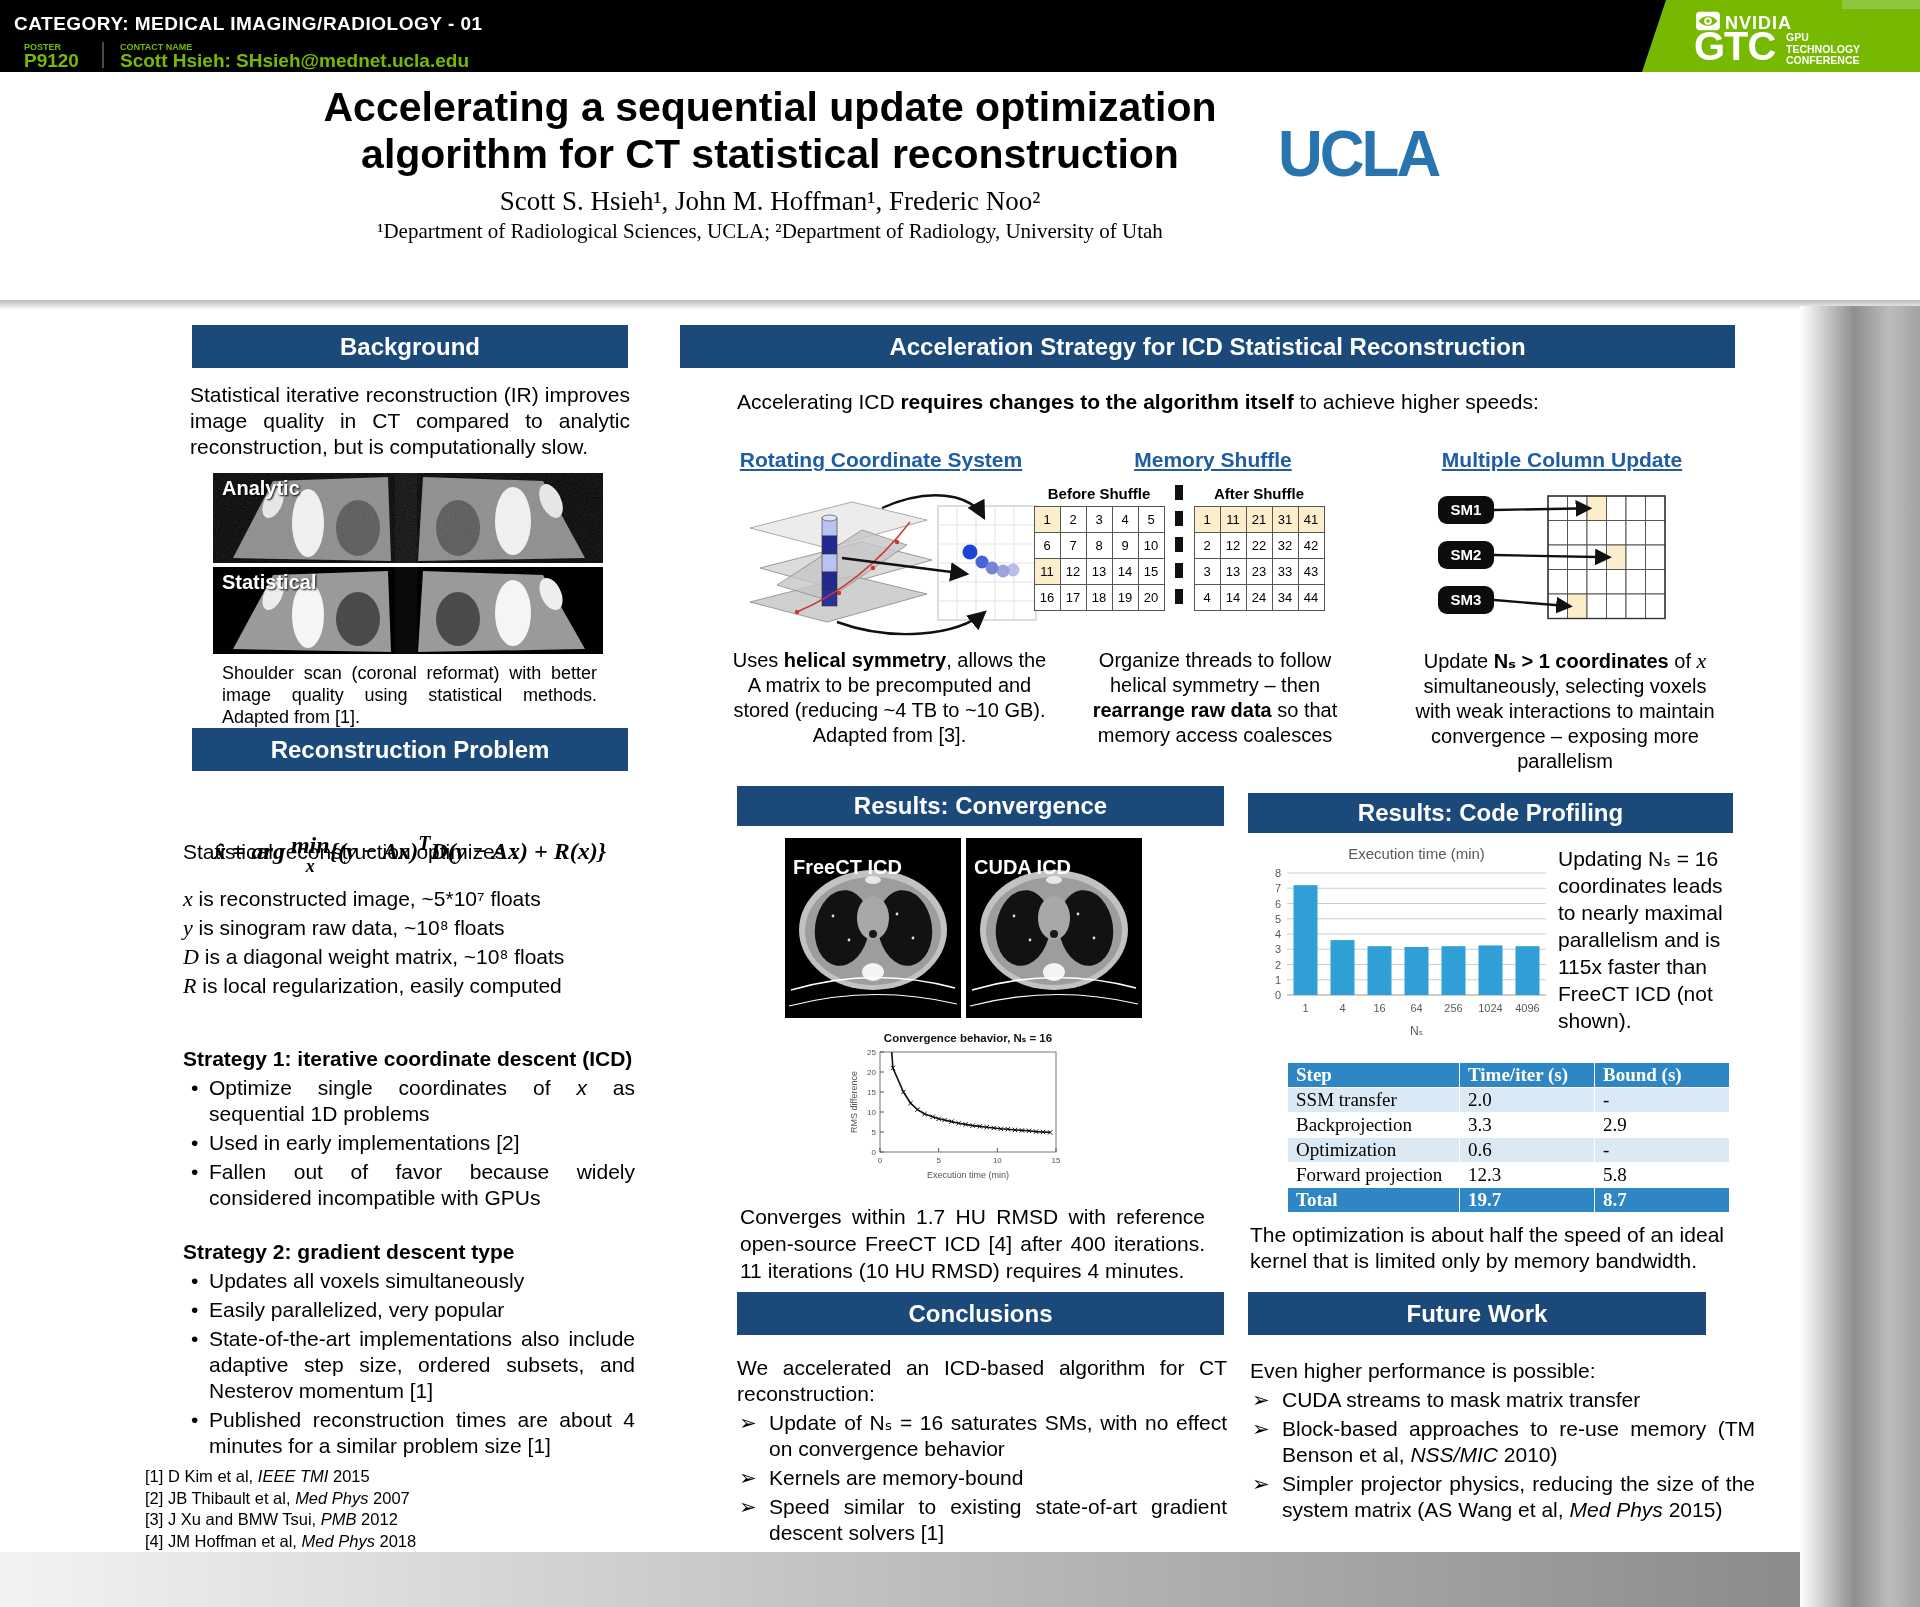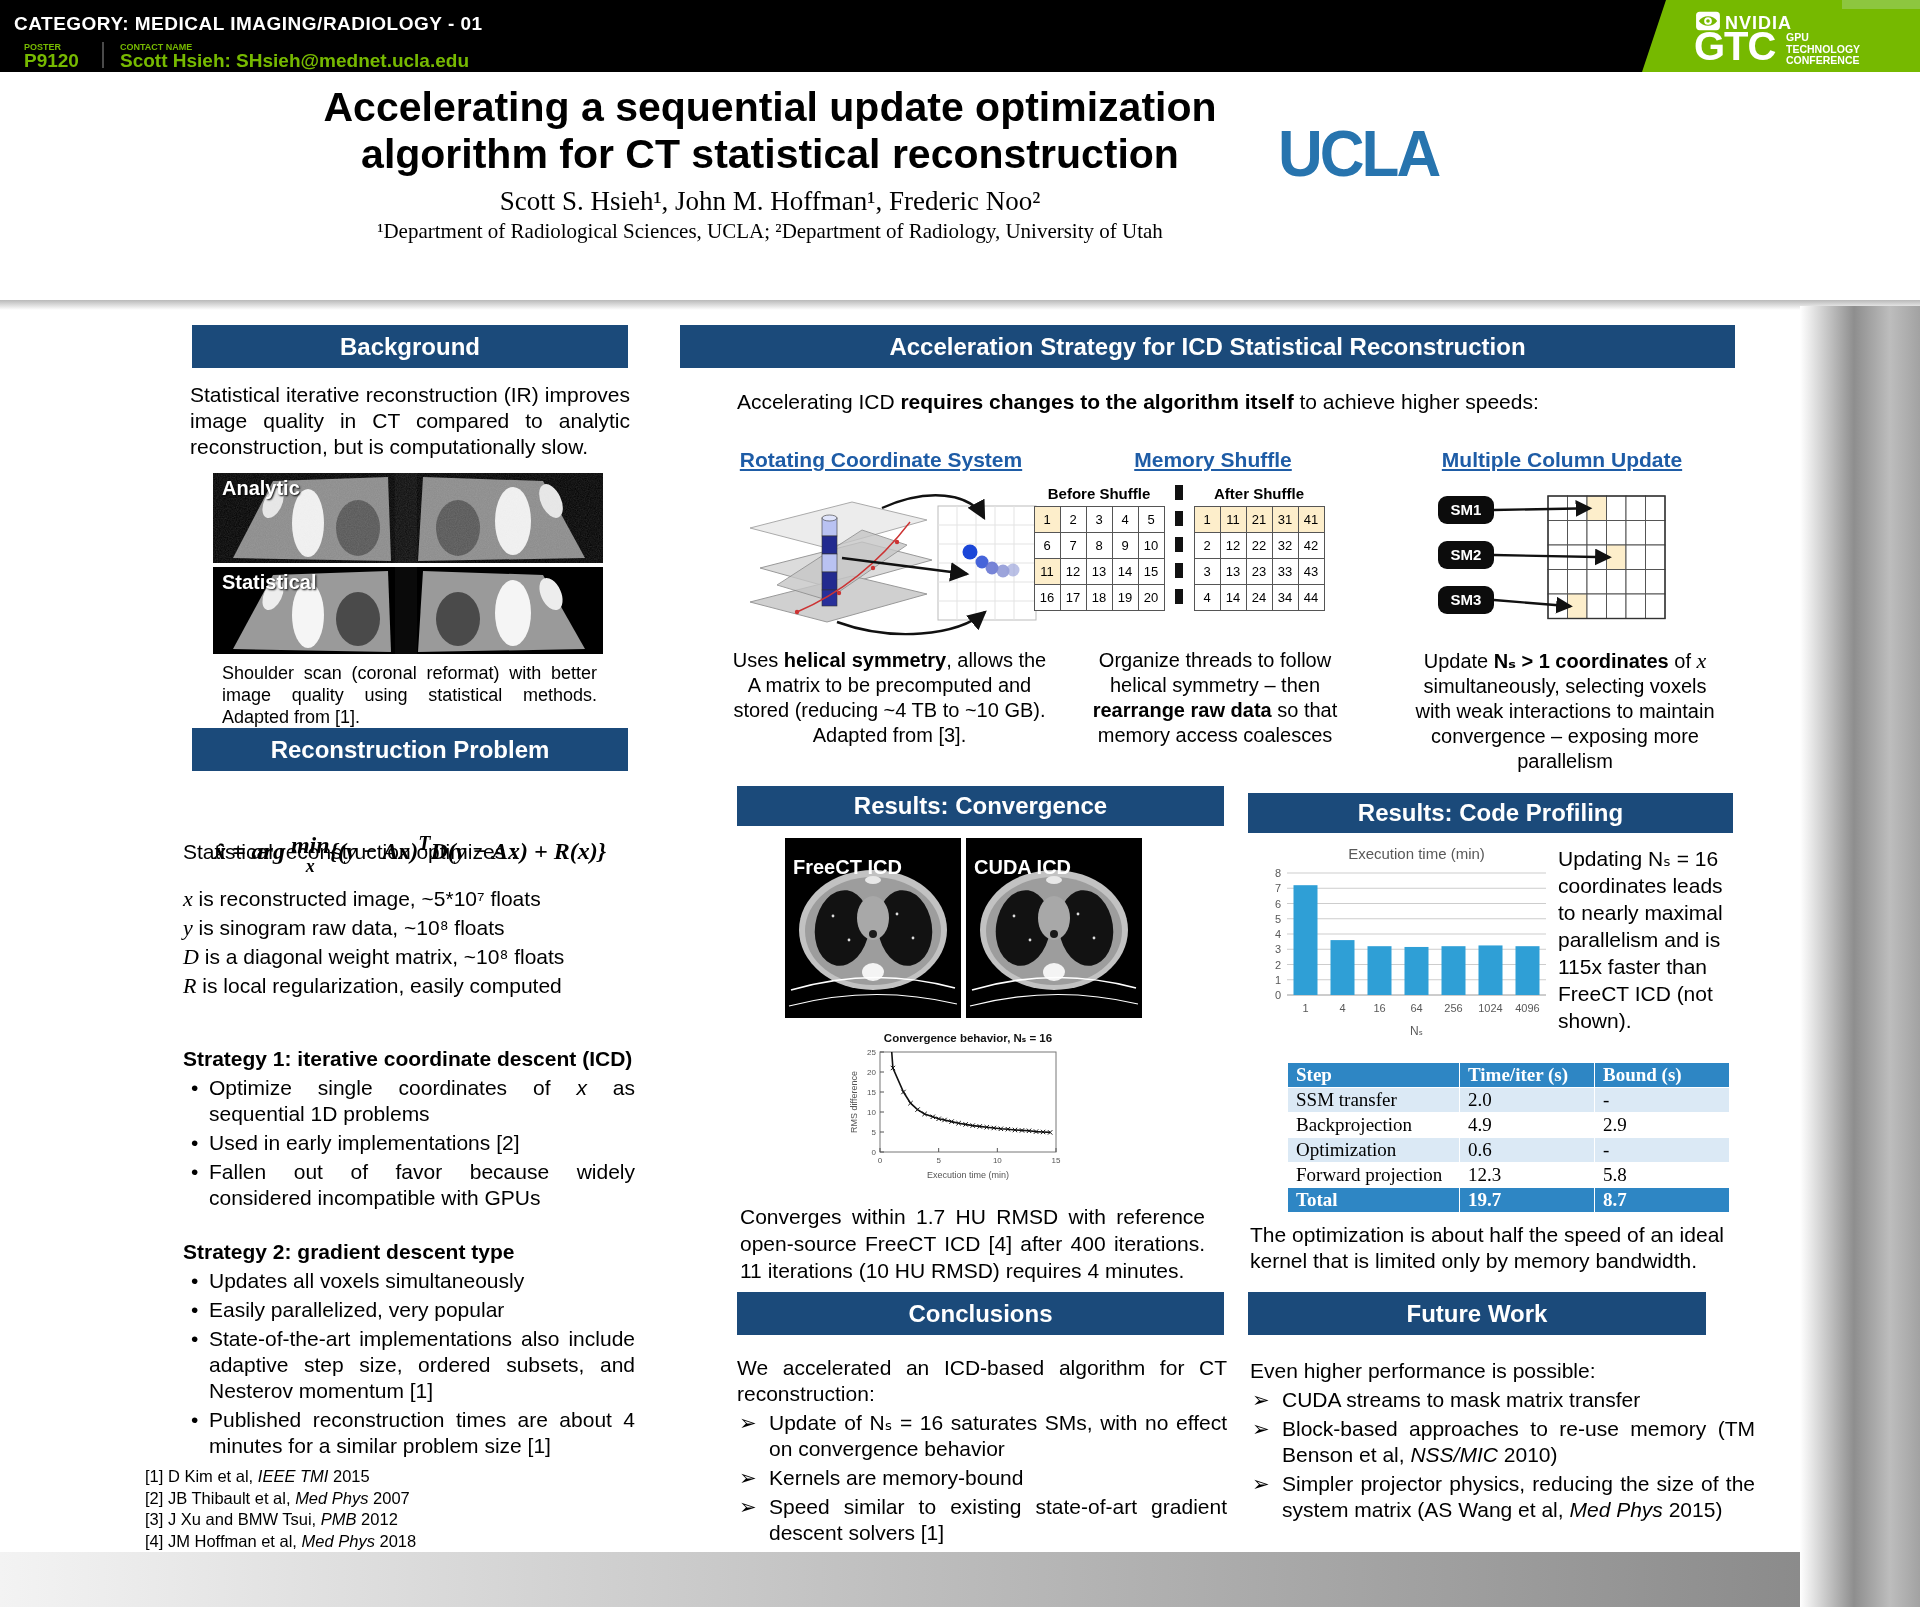--- a/index.html
+++ b/index.html
@@ -604,21 +604,21 @@
         </tr>
       </thead>
     <tbody id="profBody">
         <tr class="alt" data-name="table-row">
           <td class="c0">SSM transfer</td>
           <td class="c1">2.0</td>
           <td class="c2">-</td>
         </tr>
         <tr data-name="table-row">
           <td class="c0">Backprojection</td>
-          <td class="c1">4.9</td>
+          <td class="c1">3.3</td>
           <td class="c2">2.9</td>
         </tr>
         <tr class="alt" data-name="table-row">
           <td class="c0">Optimization</td>
           <td class="c1">0.6</td>
           <td class="c2">-</td>
         </tr>
         <tr data-name="table-row">
           <td class="c0">Forward projection</td>
           <td class="c1">12.3</td>

